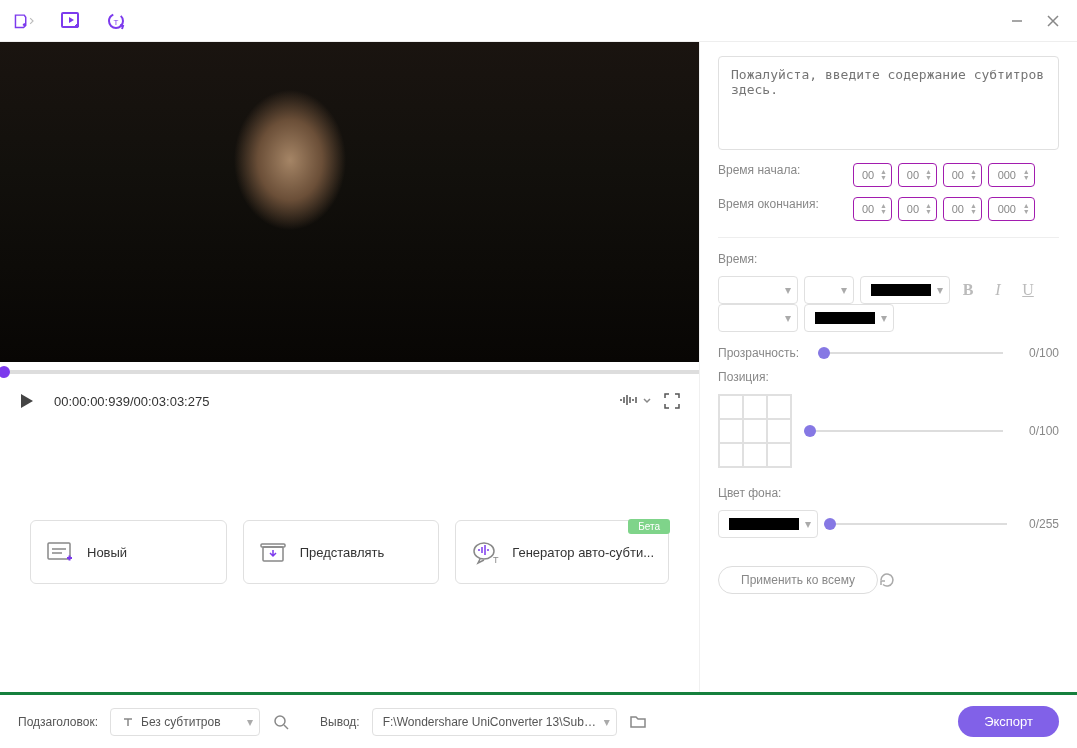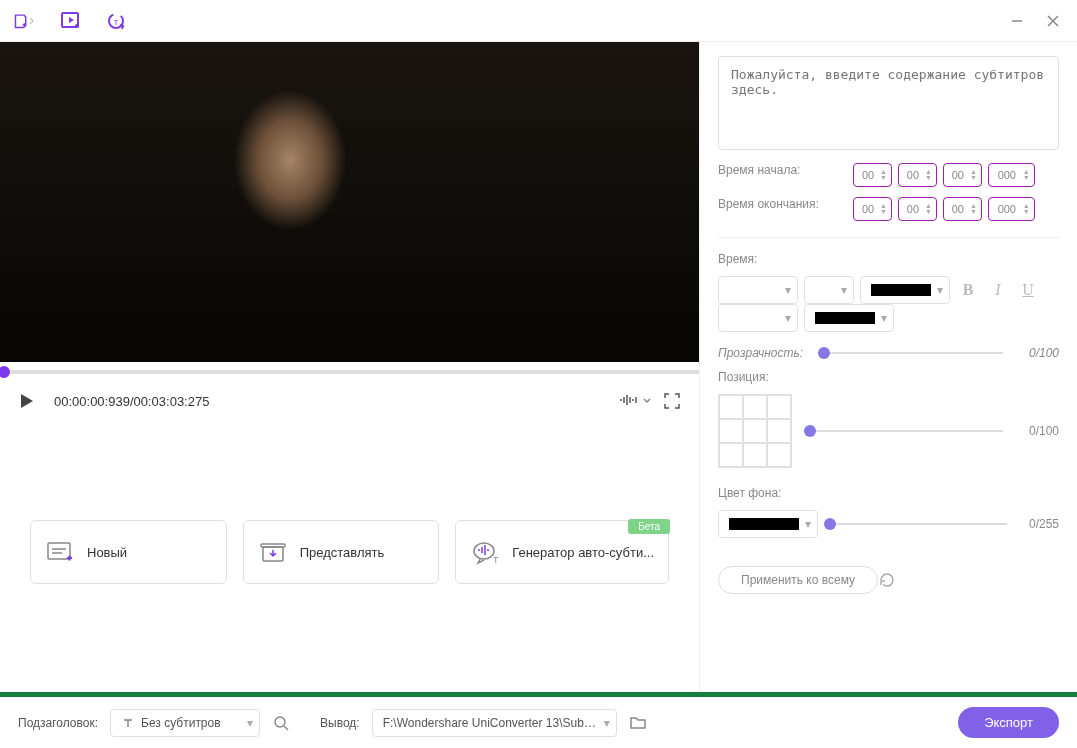--- a/index.html
+++ b/index.html
@@ -35,32 +35,32 @@
 .spin input { width: 20px; border: none; text-align: center; font-size: 11px; color: #888; outline: none; }
 .spin.wide input { width: 28px; }
 .spin-arrows { display: flex; flex-direction: column; color: #aaa; font-size: 7px; line-height: 6px; margin-left: 2px; }
 .section { border-top: 1px solid #eee; margin-top: 16px; padding-top: 14px; }
 .section-label { font-size: 12px; color: #888; margin-bottom: 10px; }
 .font-row { display: flex; align-items: center; gap: 6px; }
 .dropdown { border: 1px solid #e0e0e0; border-radius: 4px; height: 28px; display: flex; align-items: center; padding: 0 6px 0 10px; font-size: 12px; color: #888; cursor: pointer; }
 .dropdown .chev { margin-left: auto; color: #aaa; }
 .color-swatch { width: 60px; height: 12px; background: #000; }
 .fmt-btn { width: 24px; height: 24px; display: flex; align-items: center; justify-content: center; color: #bbb; cursor: pointer; font-family: serif; }
-.slider-row { display: flex; align-items: center; gap: 10px; margin-top: 14px; font-style: italic; }
+.slider-row { display: flex; align-items: center; gap: 10px; margin-top: 14px; }
 .slider-label { font-size: 12px; color: #888; width: 90px; }
 .slider-track { flex: 1; height: 2px; background: #ddd; position: relative; }
 .slider-thumb { position: absolute; left: 0; top: -5px; width: 12px; height: 12px; border-radius: 50%; background: #8678e4; }
 .slider-val { font-size: 12px; color: #888; width: 46px; text-align: right; }
 .pos-row { display: flex; align-items: center; gap: 12px; margin-top: 10px; }
 .pos-grid { display: grid; grid-template-columns: repeat(3, 24px); grid-template-rows: repeat(3, 24px); border: 1px solid #e0e0e0; }
 .pos-cell { border: 1px solid #e0e0e0; cursor: pointer; }
 .apply-row { display: flex; align-items: center; gap: 0; margin-top: 28px; }
 .apply-btn { border: 1px solid #ddd; border-radius: 18px; padding: 6px 22px; font-size: 12px; color: #888; cursor: pointer; background: #fff; }
 .reset-icon { width: 18px; height: 18px; color: #aaa; cursor: pointer; }
-.footer { height: 56px; display: flex; align-items: center; padding: 0 18px; gap: 12px; background: #fff; border-top: 5px solid #15803d; }
+.footer { height: 56px; display: flex; align-items: center; padding: 0 18px; gap: 12px; background: #fff; border-top: 3px solid #15803d; }
 .export-btn { margin-left: auto; background: #8161e8; color: #fff; border: none; border-radius: 18px; padding: 8px 26px; font-size: 13px; cursor: pointer; }
 svg { display: block; }
 </style>
 </head>
 <body>
 
 <div class="toolbar">
   <div class="toolbar-left">
     <div class="toolbar-icon">
       <svg width="30" height="20" viewBox="0 0 30 20">

